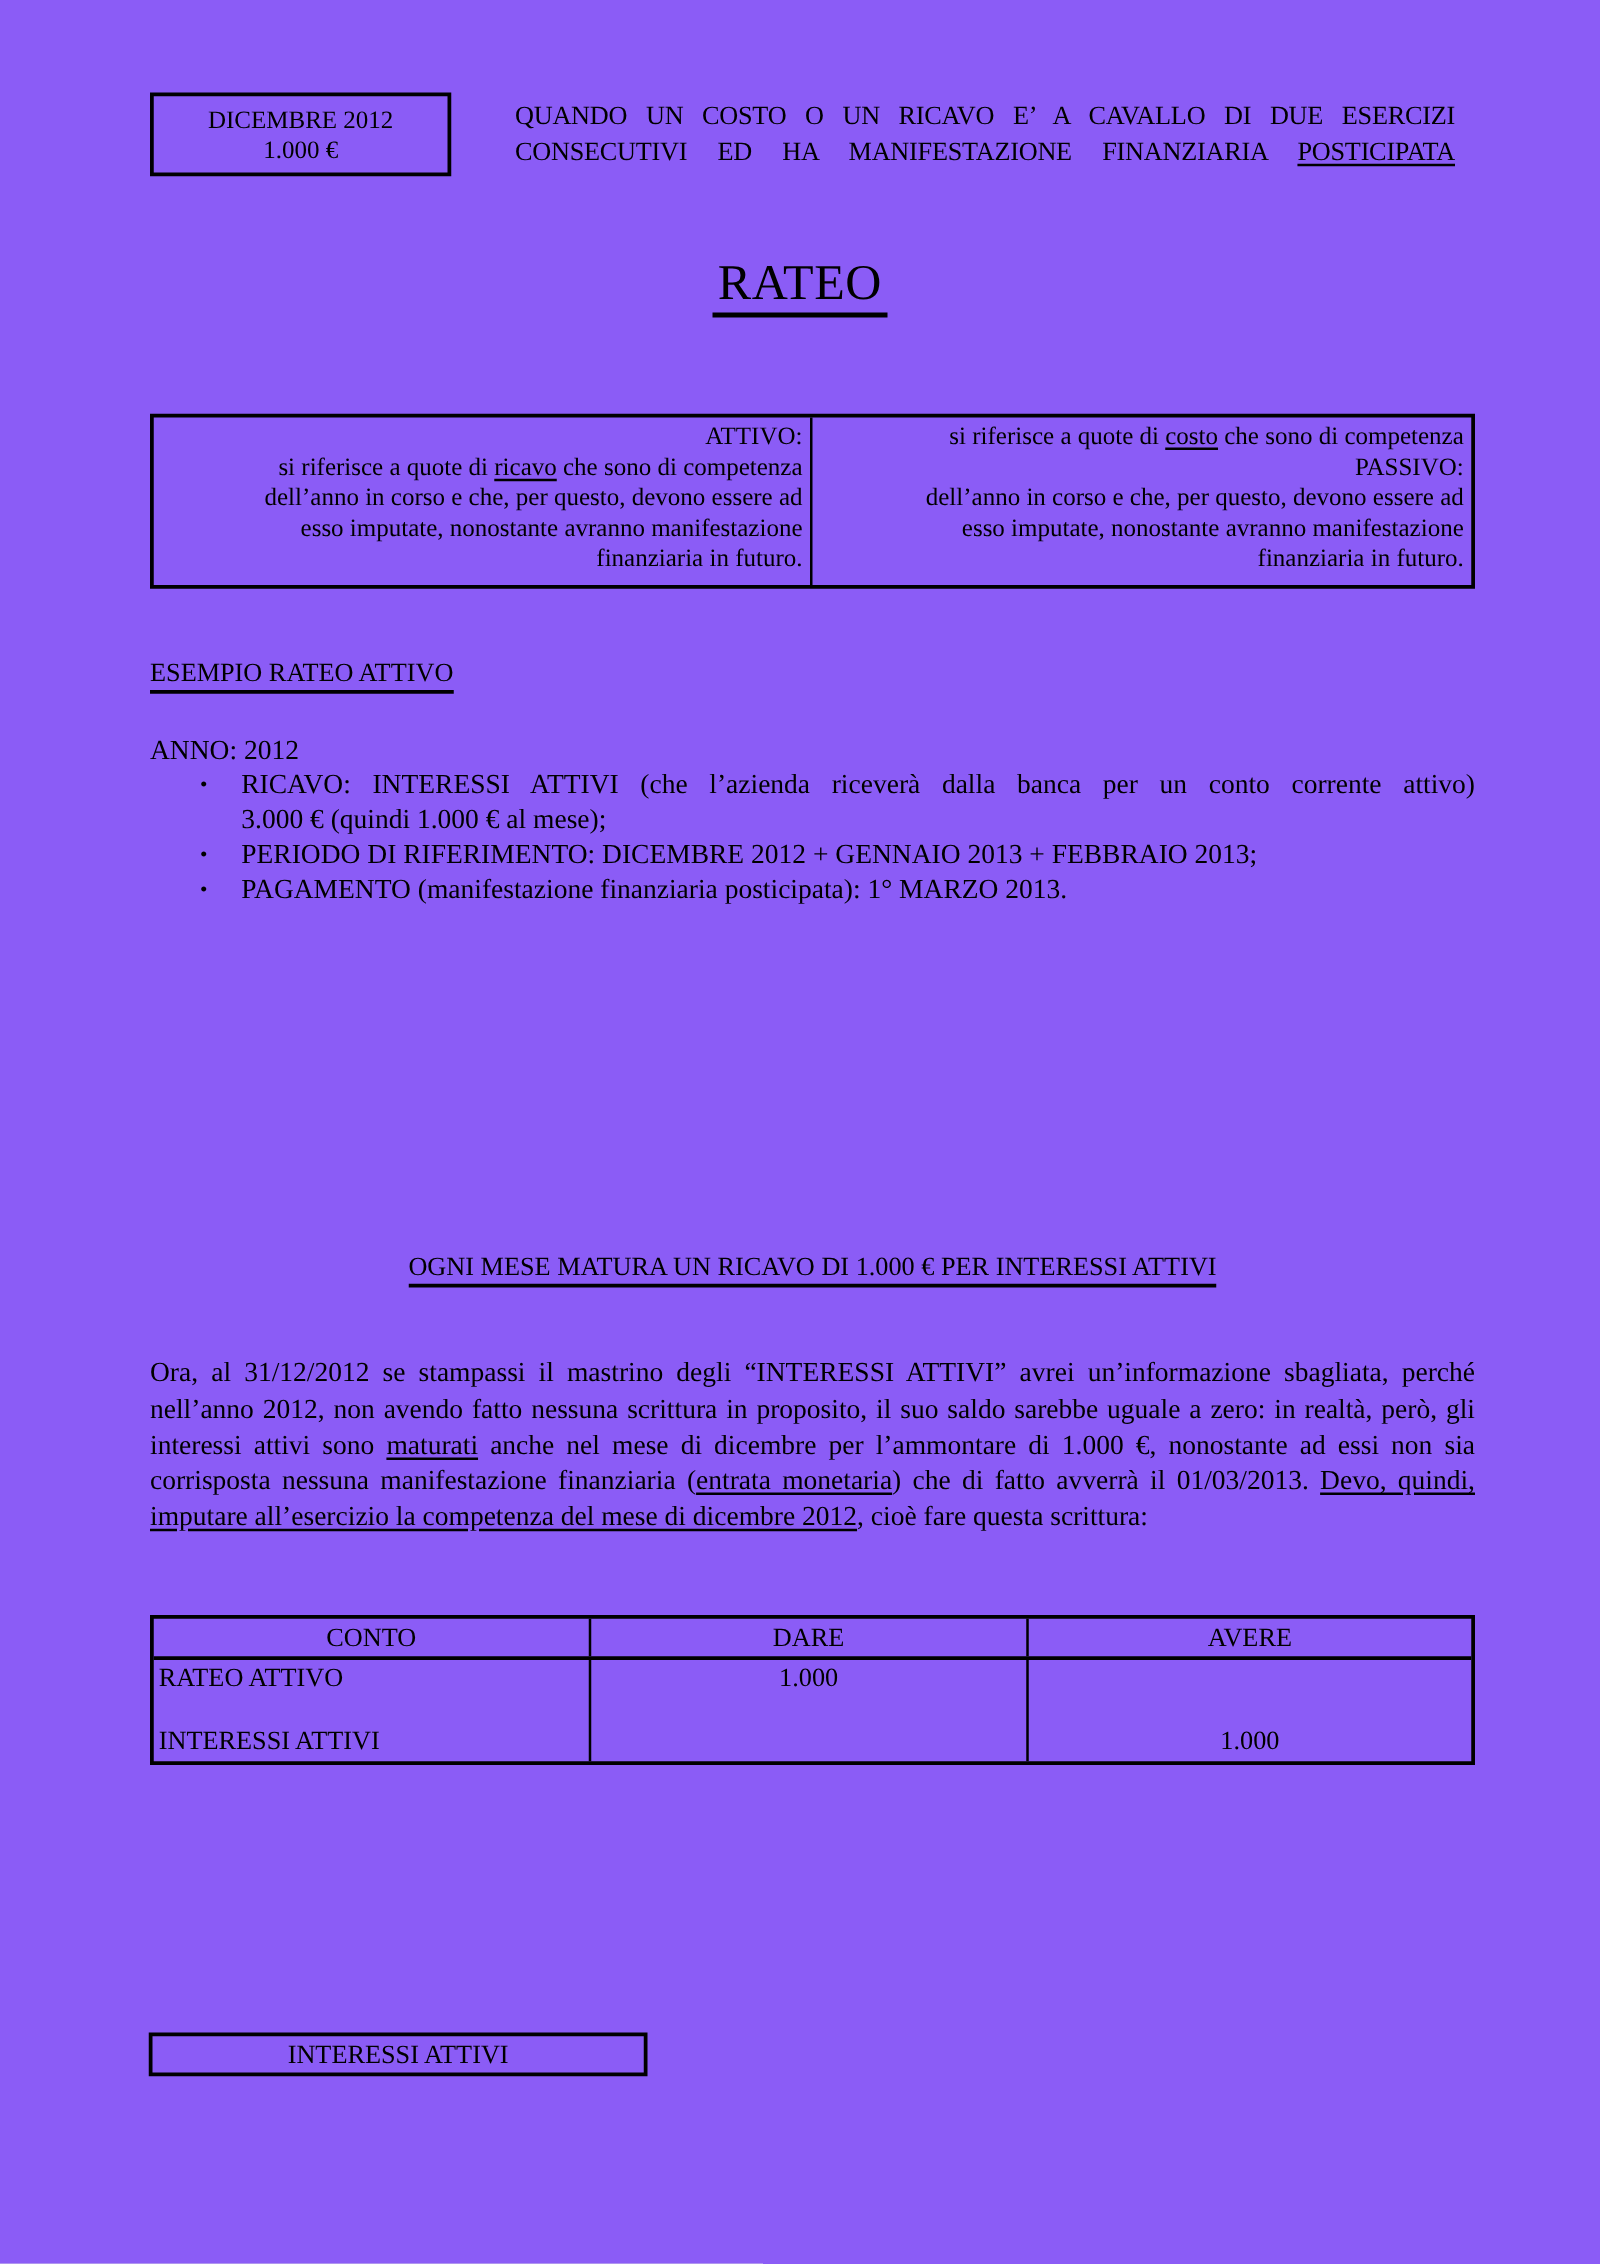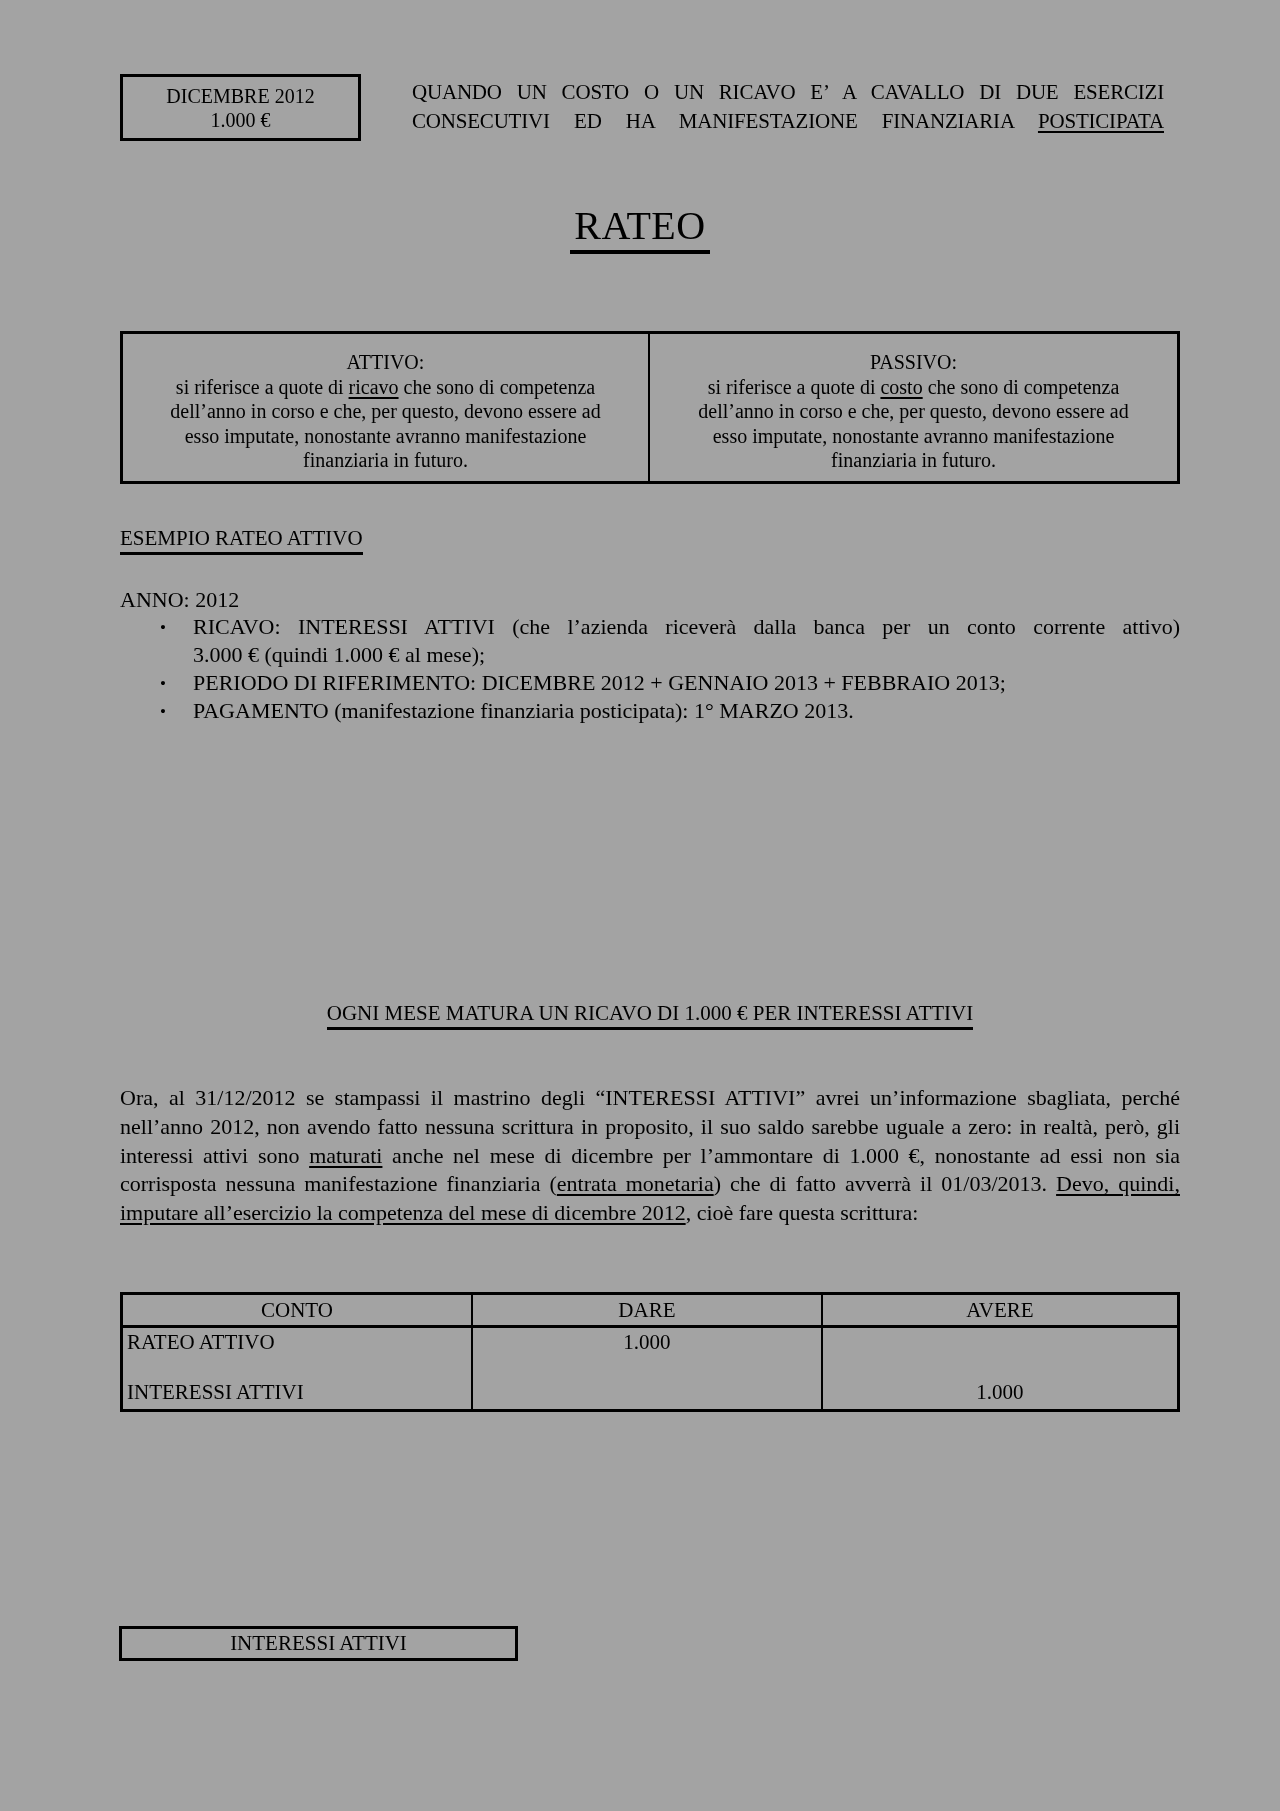--- a/index.html
+++ b/index.html
@@ -1,21 +1,21 @@
 <!DOCTYPE html>
 <html><head>
 <meta charset="utf-8">
 <style>
   html, body { margin: 0; padding: 0; background: #e8e8e8; }
   .page {
     position: relative;
     width: 1280px;
     height: 1811px;
     margin: 0 auto;
-    background: #a3a3a3;
+    background: #8b5cf6;
     color: #000000;
     font-family: "Liberation Serif", "DejaVu Serif", serif;
     overflow: hidden;
   }
   .u {
     text-decoration: underline;
     text-decoration-thickness: 2px;
     text-underline-offset: 3px;
   }
   
@@ -37,22 +37,22 @@
   .doc-title .title-text {
     display: inline-block; font-size: 40px; line-height: 40px;
     padding: 0 4px 4px 4px; border-bottom: 4px solid #000; letter-spacing: 0.5px;
   }
   
   .def-table {
     position: absolute; left: 120px; top: 331px; width: 1060px;
     box-sizing: border-box; border: 3px solid #000; display: flex;
   }
   .def-cell {
-    width: 50%; box-sizing: border-box; padding: 16px 6px 8px 6px;
-    text-align: center; font-size: 20px; line-height: 24.5px;
+    width: 50%; box-sizing: border-box; padding: 3px 6px 8px 6px;
+    text-align: right; font-size: 20px; line-height: 24.5px;
   }
   .def-cell.first { border-right: 2px solid #000; }
   
   .esempio-heading { position: absolute; left: 120px; top: 526px; font-size: 21px; }
   .esempio-heading .hline { display: inline-block; border-bottom: 3px solid #000; padding-bottom: 1px; }
   .anno { position: absolute; left: 120px; top: 587px; font-size: 22px; }
   .bullets { position: absolute; left: 120px; top: 613px; width: 1060px; font-size: 22px; line-height: 28px; }
   .bullet-item { position: relative; padding-left: 73px; }
   .bullet-dot { position: absolute; left: 40px; top: 1px; font-size: 17px; }
   .jline { text-align: justify; text-align-last: justify; }
@@ -109,22 +109,22 @@
 
   <div class="def-table">
     <div class="def-cell first">
       <div>ATTIVO:</div>
       <div><span>si riferisce a quote di </span><span class="u">ricavo</span><span> che sono di competenza</span></div>
       <div><span>dell’anno in corso e che, per questo, devono essere ad</span></div>
       <div><span>esso imputate, nonostante avranno manifestazione</span></div>
       <div><span>finanziaria in futuro.</span></div>
     </div>
     <div class="def-cell">
+      <div><span>si riferisce a quote di </span><span class="u">costo</span><span> che sono di competenza</span></div>
       <div>PASSIVO:</div>
-      <div><span>si riferisce a quote di </span><span class="u">costo</span><span> che sono di competenza</span></div>
       <div><span>dell’anno in corso e che, per questo, devono essere ad</span></div>
       <div><span>esso imputate, nonostante avranno manifestazione</span></div>
       <div><span>finanziaria in futuro.</span></div>
     </div>
   </div>
 
   <div class="esempio-heading">
     <span class="hline">ESEMPIO RATEO ATTIVO</span>
   </div>
 

